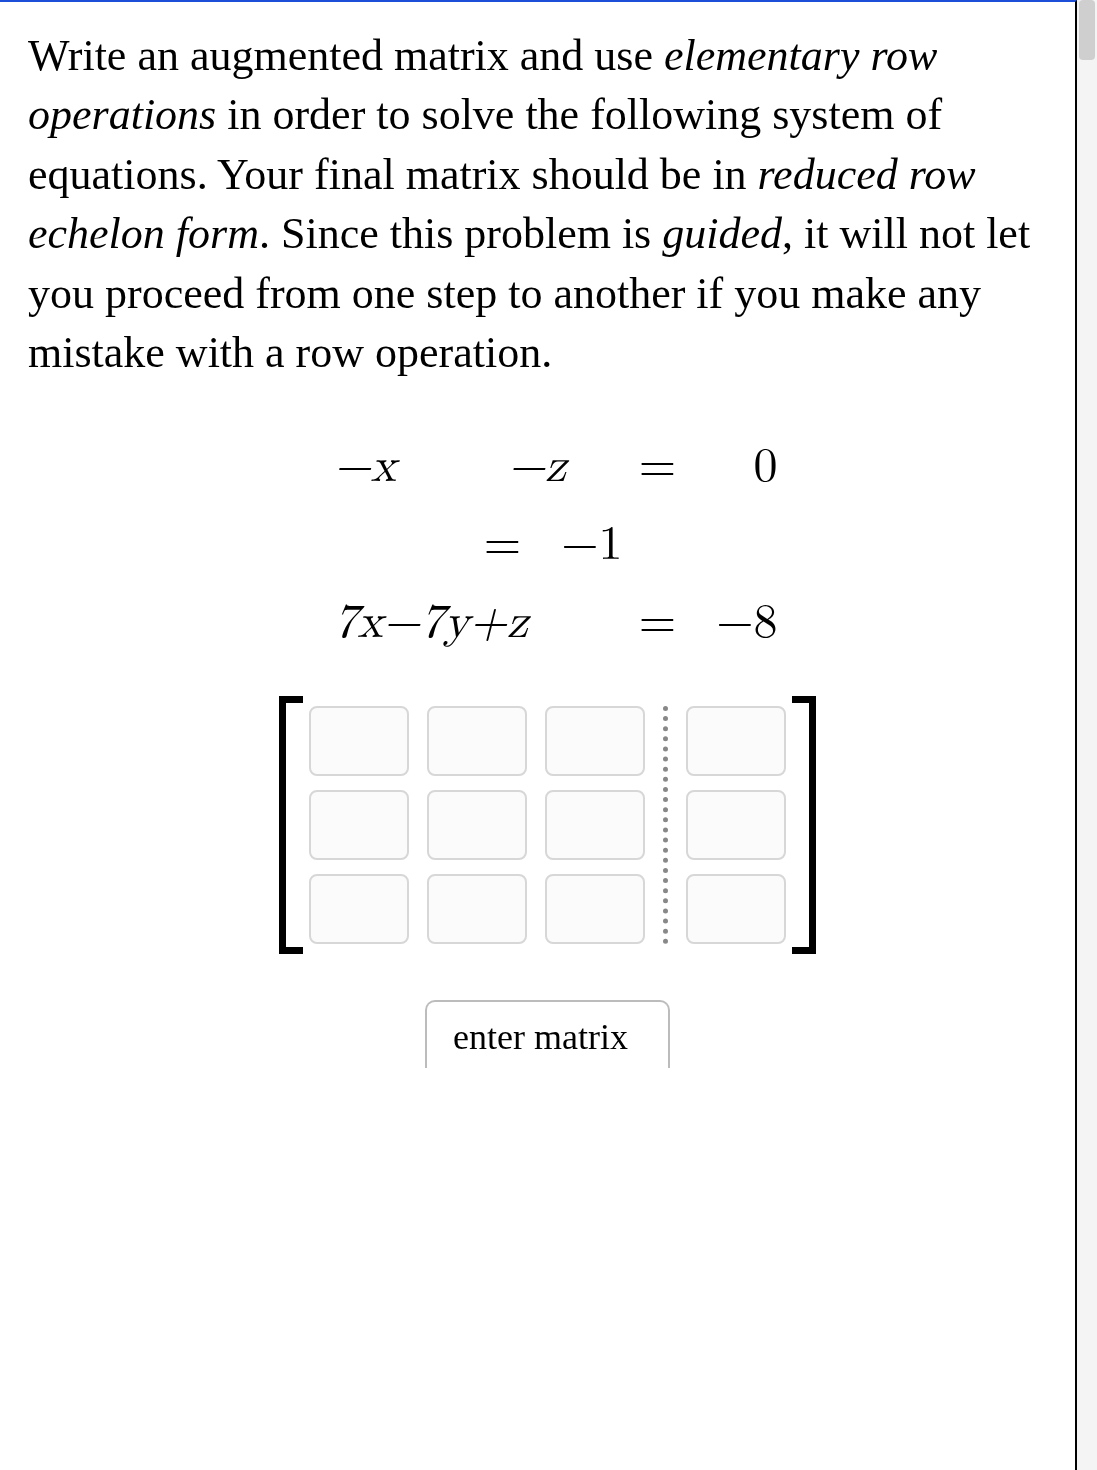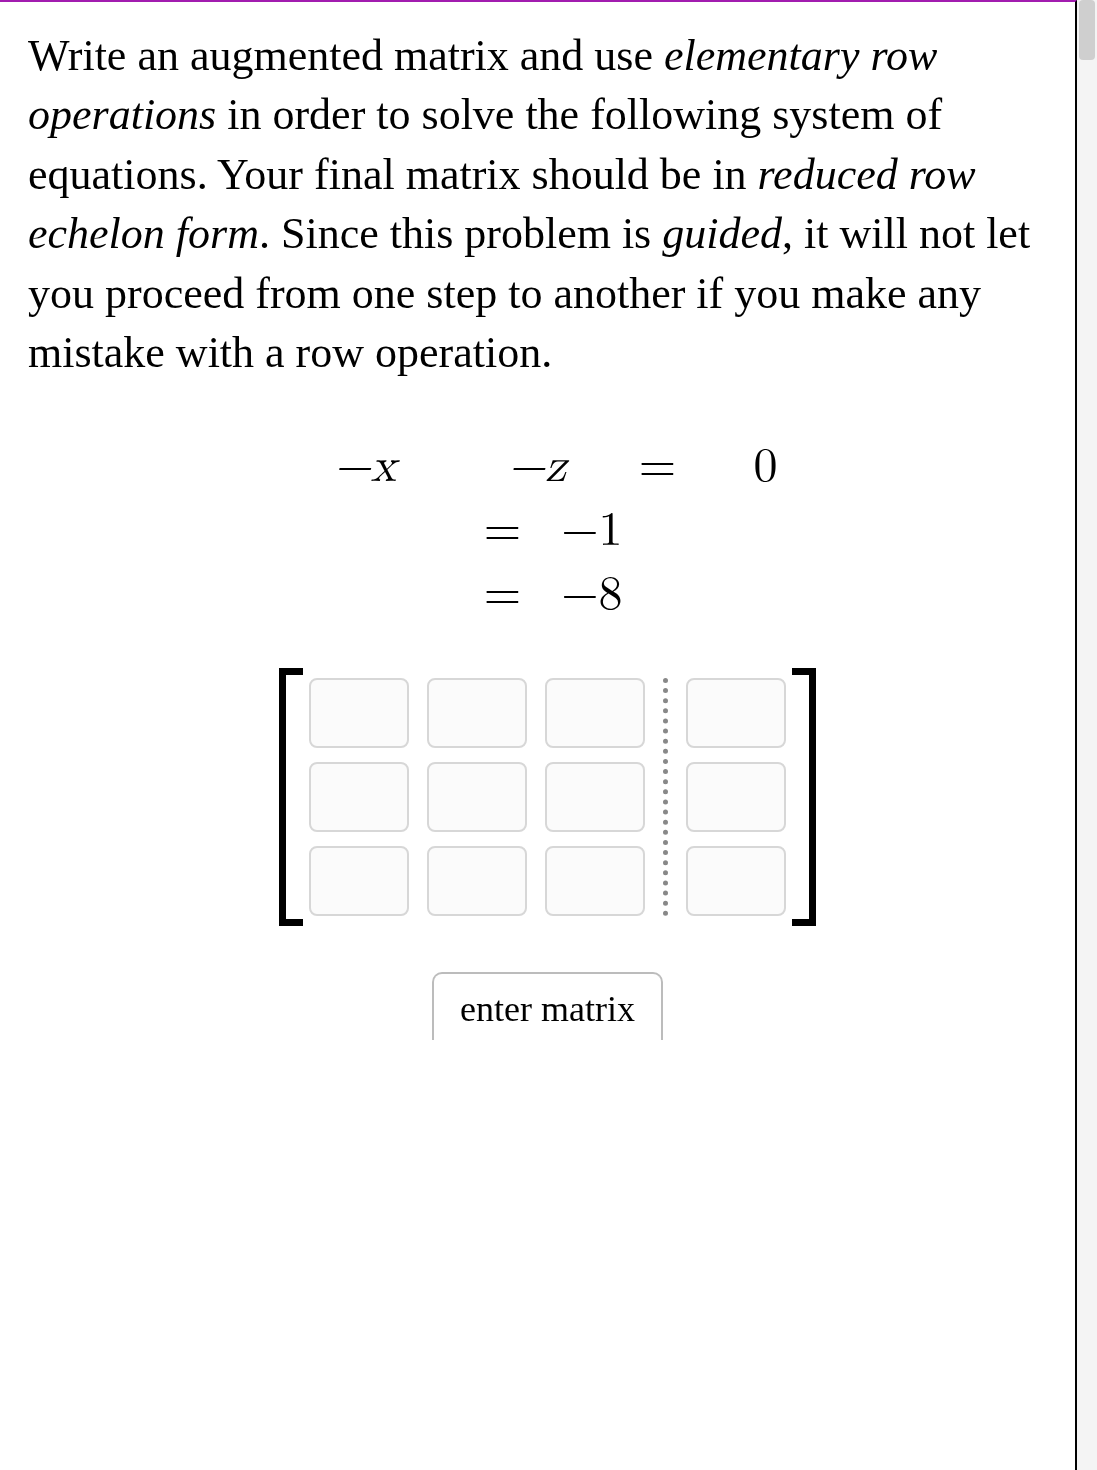--- a/index.html
+++ b/index.html
@@ -7,21 +7,21 @@
     margin: 0;
     font-family: Georgia, 'Times New Roman', serif;
     background: #fff;
     color: #000;
     width: 1097px;
     height: 1470px;
     overflow: hidden;
     position: relative;
   }
   .page-border {
-    border-top: 2px solid #a21caf;
+    border-top: 2px solid #1d4ed8;
     border-right: 2px solid #000;
     margin: 0 20px 0 0;
     padding: 24px 8px 0 28px;
     height: 100%;
   }
   .scroll-track {
     position: absolute;
     right: 0;
     top: 0;
     width: 20px;
@@ -47,21 +47,21 @@
     margin: 60px auto 50px auto;
     font-family: 'Latin Modern Math','STIX Two Math','Cambria Math', Georgia, serif;
     font-size: 48px;
     line-height: 1.0;
     text-align: center;
   }
   .eqrow {
     display: flex;
     justify-content: center;
     align-items: baseline;
-    margin: 16px 0;
+    margin: 30px 0;
     white-space: pre;
   }
   .lhs-col { display:inline-block; min-width: 310px; text-align: left; font-style: italic; }
   .eq-col { display:inline-block; min-width: 60px; text-align: center; }
   .rhs-col { display:inline-block; min-width: 90px; text-align: right; }
   .upright { font-style: normal; }
   .prompt2 {
     font-size: 44px;
     text-align: center;
     margin: 20px 0 34px 0;
@@ -120,21 +120,21 @@
     font-family: Georgia, serif;
   }
   .enter-wrap {
     display:flex;
     justify-content:center;
     margin-top: 46px;
   }
   .enter-btn {
     font-family: Georgia, serif;
     font-size: 36px;
-    padding: 14px 26px 10px 26px;
+    padding: 14px 40px 10px 26px;
     background: #fff;
     border: 2px solid #bcbcbc;
     border-radius: 10px 10px 0 0;
     border-bottom: none;
     cursor: pointer;
   }
 </style>
 </head>
 <body>
 
@@ -152,20 +152,21 @@
     <div class="eqrow">
       <span class="lhs-col"> −x       −z</span>
       <span class="eq-col upright">=</span>
       <span class="rhs-col upright">0</span>
     </div>
     <div class="eqrow">
       <span class="eq-col upright">=</span>
       <span class="rhs-col upright">−1</span>
     </div>
     <div class="eqrow">
+      <span class="lhs-col"> 7x−7y+z</span>
       <span class="eq-col upright">=</span>
       <span class="rhs-col upright">−8</span>
     </div>
   </div>
 
 
   <div class="matrix-wrap">
     <div class="bracket left"></div>
     <div class="mgrid-full">
       <div class="mgrid-left">

